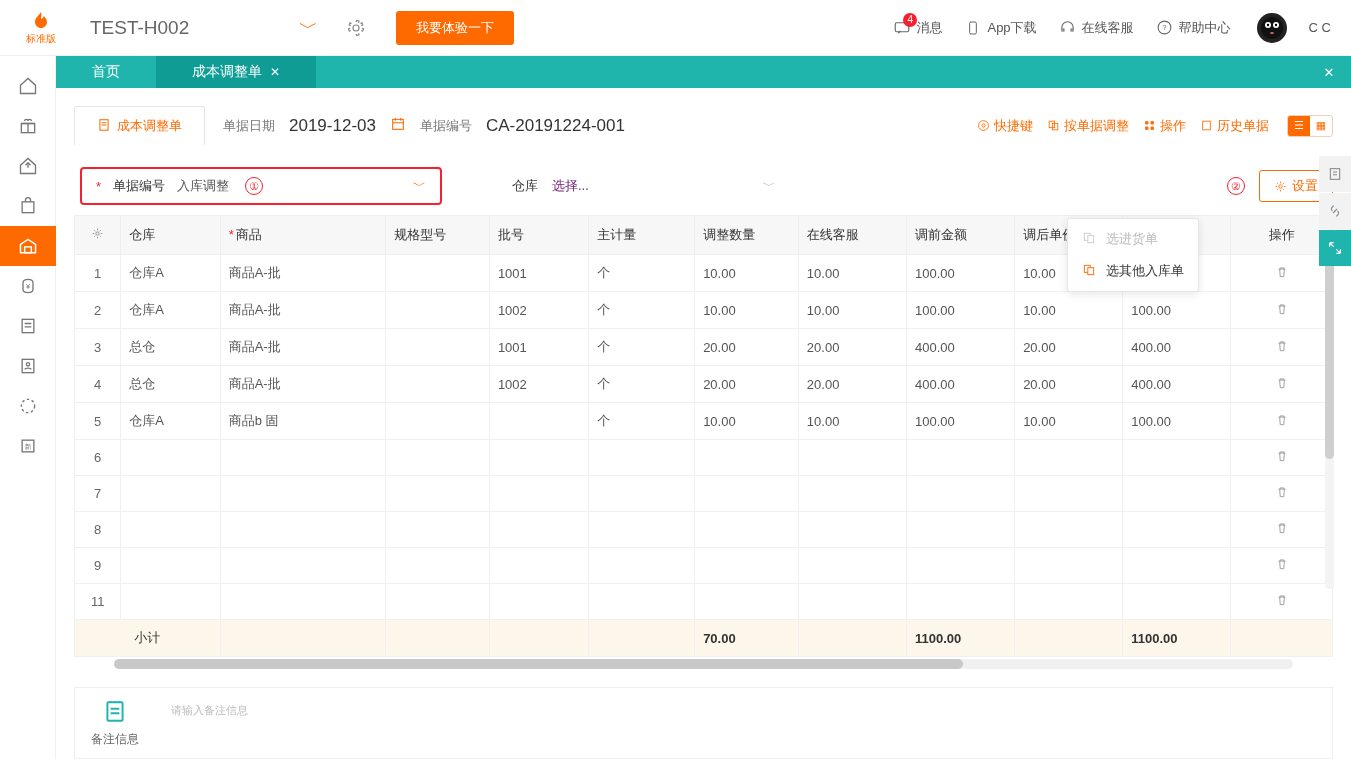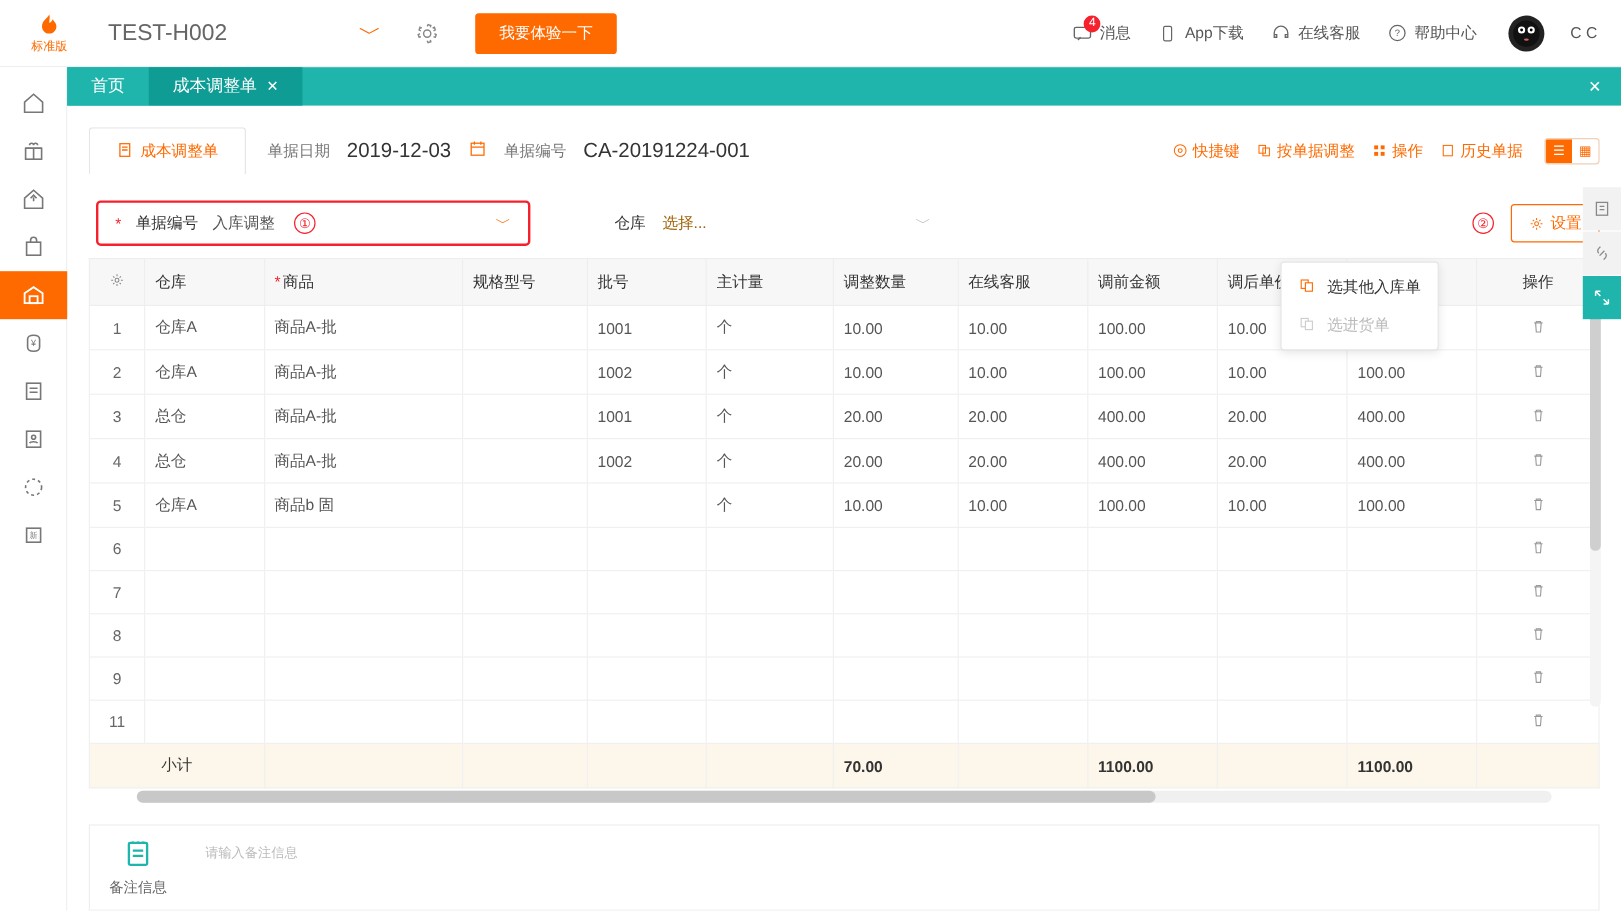--- a/index.html
+++ b/index.html
@@ -26,21 +26,21 @@
   
   .shell { display:flex; height: calc(759px - 56px); }
   .sidenav { width:56px; background:#fff; border-right:1px solid #f0f0f0; display:flex;flex-direction:column;align-items:center;padding-top:10px;}
   .sidenav .nav-item { width:56px;height:40px;display:flex;align-items:center;justify-content:center;color:#777;cursor:pointer;}
   .sidenav .nav-item.active { background:#ff6a00;color:#fff;}
 
   .main { flex:1; display:flex;flex-direction:column; position:relative;}
 
   
   .tabstrip { height:44px; background:#1fb5ad; display:flex;align-items:stretch; color:#fff; }
-  .tab { padding:0 20px; display:flex;align-items:center; gap:8px; font-size:14px; cursor:pointer;}
+  .tab { padding:0 36px; display:flex;align-items:center; gap:8px; font-size:14px; cursor:pointer;}
   .tab.home { background:#1fb5ad; }
   .tab.active { background:#0e9c95; }
   .tab .close-x { font-size:12px;}
   .tabstrip-spacer { flex:1;}
   .tabstrip .close-all { width:44px;display:flex;align-items:center;justify-content:center;cursor:pointer;}
 
   .page { flex:1; padding: 18px 18px 0 18px; display:flex;flex-direction:column; position:relative;}
 
   
   .doc-head { display:flex;align-items:center; gap:0; }
@@ -60,21 +60,21 @@
 
   .filter-row { display:flex;align-items:center; margin-top:8px; padding:14px 0 10px 0; }
   .biz-type-box { border:2px solid #f5222d;border-radius:4px;padding:8px 14px; width:362px; display:flex;align-items:center;gap:12px; margin-left:6px;}
   .biz-type-box .star{color:#f5222d;}
   .biz-type-box .lbl{color:#333;}
   .biz-type-box .val{color:#555;}
   .biz-type-box .circ-num{ margin-left:4px; width:18px;height:18px;border:1px solid #f5222d;color:#f5222d;border-radius:50%;display:flex;align-items:center;justify-content:center;font-size:11px;}
   .biz-type-box .chev { margin-left:auto;color:#ff6a00;}
   .wh-box { margin-left:70px; display:flex;align-items:center;gap:14px;}
   .wh-box .lbl{color:#333;}
-  .wh-box .ph{color:#a16207;text-align:right;}
+  .wh-box .ph{color:#701a75;text-align:right;}
   .wh-box .chev{color:#bbb;margin-left:160px;}
   .filter-spacer{flex:1;}
   .annot2{width:18px;height:18px;border:1px solid #f5222d;color:#f5222d;border-radius:50%;display:flex;align-items:center;justify-content:center;font-size:11px;margin-right:14px;}
   .set-btn{border:1px solid #ff6a00;color:#ff6a00;padding:6px 14px;border-radius:3px;display:flex;align-items:center;gap:5px;cursor:pointer;}
 
   
   .popup { position:absolute; top:130px; right:152px; width:132px; background:#fff;border:1px solid #e6e6e6;box-shadow:0 2px 8px rgba(0,0,0,.1);border-radius:3px;padding:4px 0;z-index:10;}
   .popup .opt{display:flex;align-items:center;gap:8px;padding:7px 14px;font-size:13px;cursor:pointer;}
   .popup .opt .oico{color:#ff6a00;width:16px;}
   .popup .opt.disabled{color:#bbb;}
@@ -341,33 +341,33 @@
         <div class="set-btn">
           <svg width="13" height="13" viewBox="0 0 24 24">
               <circle cx="12" cy="12" r="3" fill="none" stroke="#ff6a00" stroke-width="1.6"></circle>
               <path d="M12 3v3M12 18v3M3 12h3M18 12h3M6 6l2 2M16 16l2 2M18 6l-2 2M8 16l-2 2" stroke="#ff6a00" stroke-width="1.6"></path>
             </svg>
           <span>设置</span>
         </div>
       </div>
 
       <div class="popup">
+        <div class="opt disabled">
+          <span class="oico"><svg width="14" height="14" viewBox="0 0 24 24">
+                <rect x="4" y="4" width="10" height="12" fill="none" stroke="#ccc" stroke-width="1.6"></rect>
+                <rect x="10" y="8" width="10" height="12" fill="#fff" stroke="#ccc" stroke-width="1.6"></rect>
+              </svg></span>
+          <span>选进货单</span>
+        </div>
         <div class="opt">
           <span class="oico"><svg width="14" height="14" viewBox="0 0 24 24">
                 <rect x="4" y="4" width="10" height="12" fill="none" stroke="#ff6a00" stroke-width="1.6"></rect>
                 <rect x="10" y="8" width="10" height="12" fill="#fff" stroke="#ff6a00" stroke-width="1.6"></rect>
               </svg></span>
           <span>选其他入库单</span>
-        </div>
-        <div class="opt disabled">
-          <span class="oico"><svg width="14" height="14" viewBox="0 0 24 24">
-                <rect x="4" y="4" width="10" height="12" fill="none" stroke="#ccc" stroke-width="1.6"></rect>
-                <rect x="10" y="8" width="10" height="12" fill="#fff" stroke="#ccc" stroke-width="1.6"></rect>
-              </svg></span>
-          <span>选进货单</span>
         </div>
       </div>
 
       <div class="tbl-wrap">
         <table class="tbl">
           <thead>
             <tr>
               <th class="fix"><svg width="13" height="13" viewBox="0 0 24 24">
                     <circle cx="12" cy="12" r="3" fill="none" stroke="#888" stroke-width="1.6"></circle>
                     <path d="M12 3v3M12 18v3M3 12h3M18 12h3M6 6l2 2M16 16l2 2M18 6l-2 2M8 16l-2 2" stroke="#888" stroke-width="1.6"></path>

